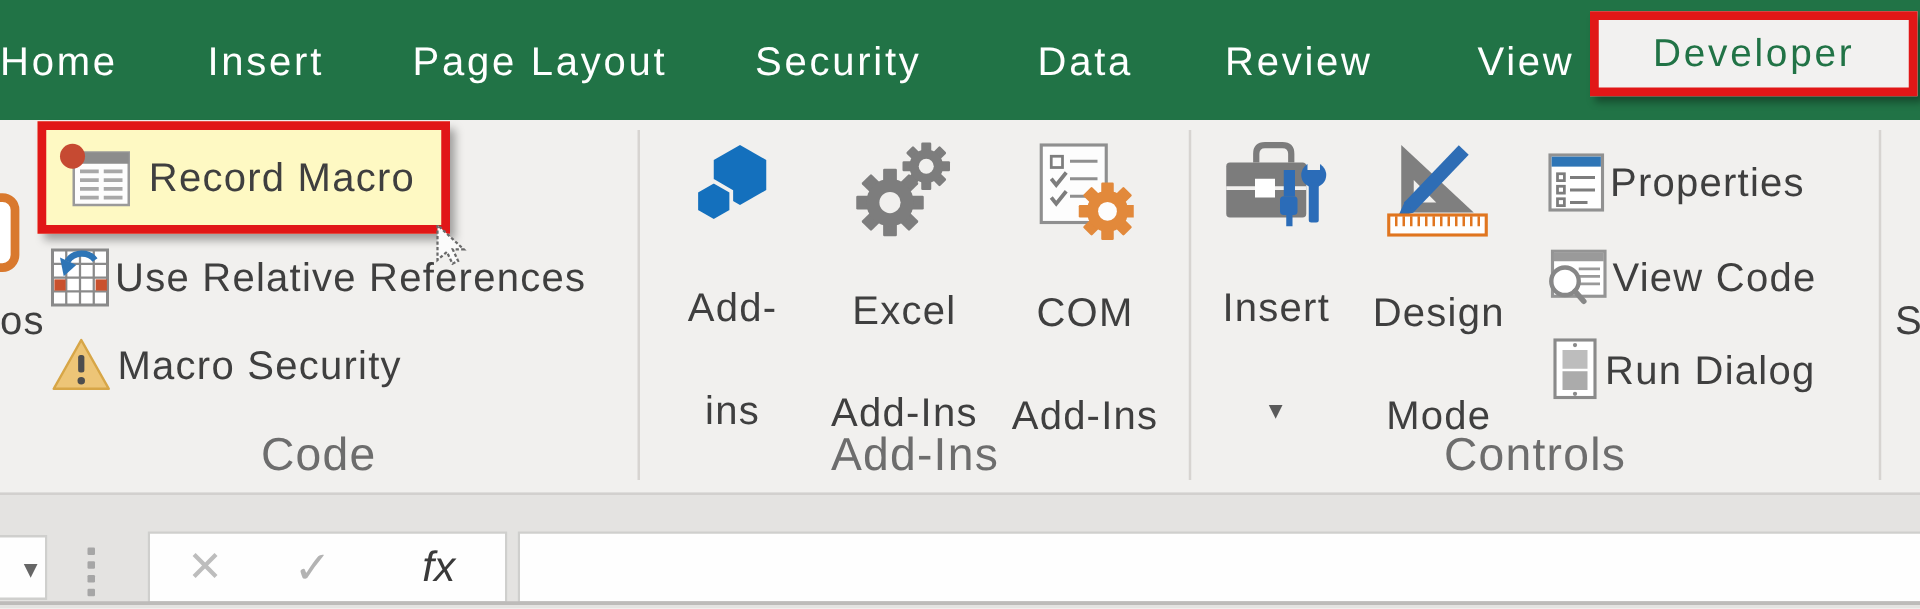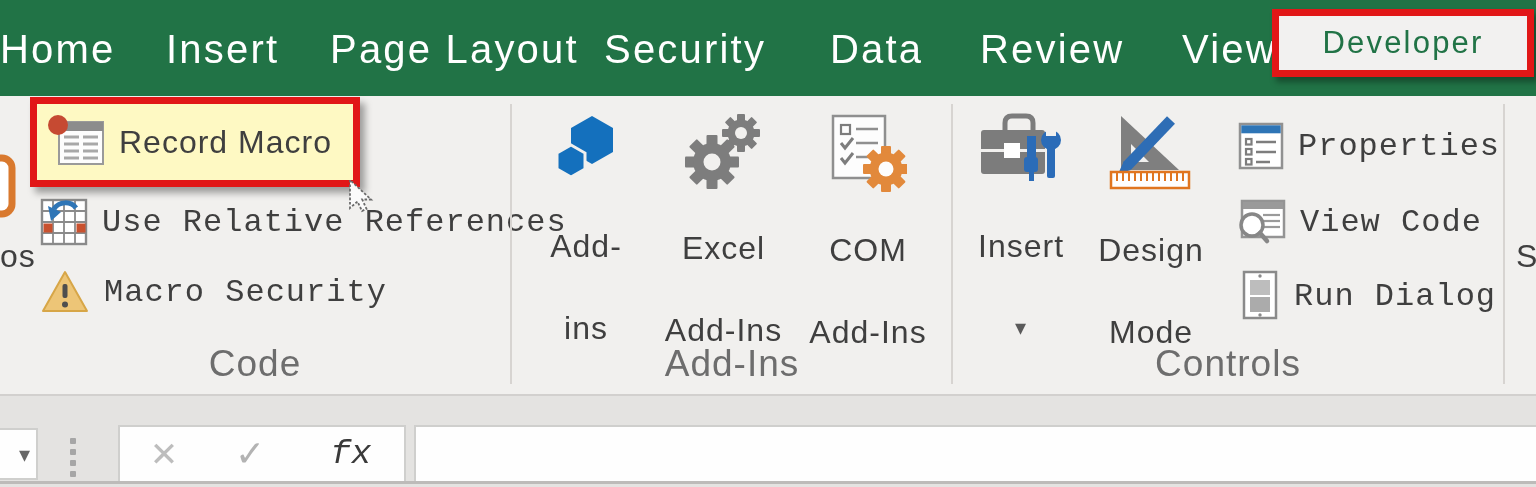--- a/index.html
+++ b/index.html
@@ -3,33 +3,33 @@
 <meta charset="utf-8">
 <style>
   html,body{margin:0;padding:0;background:#fff;}
   .stage{position:relative;width:1536px;height:487px;overflow:hidden;
          background:#f1f0ee;font-family:"Liberation Sans",sans-serif;
          -webkit-font-smoothing:antialiased;}
   .abs{position:absolute;}
   
   .tabbar{position:absolute;left:0;top:0;width:1536px;height:96px;background:#217346;}
   .tab{position:absolute;top:0;height:76px;line-height:98px;color:#ffffff;
-       font-size:40px;letter-spacing:2.2px;white-space:nowrap;cursor:default;}
+       font-size:32px;letter-spacing:2.2px;white-space:nowrap;cursor:default;}
   .tab-active{position:absolute;left:1272px;top:9px;width:262px;height:68px;
        box-sizing:border-box;border:7px solid #e11717;background:#f2f1f0;
        display:flex;align-items:center;justify-content:center;
        color:#217346;font-size:31px;letter-spacing:2.2px;z-index:5;
        box-shadow:4px 5px 6px rgba(0,0,0,0.35);}
   
   .ribbon{position:absolute;left:0;top:96px;width:1536px;height:298px;background:#f1f0ee;}
   .rm-box{position:absolute;left:30px;top:1px;width:330px;height:90px;box-sizing:border-box;
        border:7px solid #e11717;background:#fef9c3;display:flex;align-items:center;
        padding-left:10px;gap:14px;z-index:4;box-shadow:5px 6px 7px rgba(0,0,0,0.35);}
   .rlabel{font-size:32px;letter-spacing:1px;color:#3f3f3f;white-space:nowrap;}
-  .rowbtn{position:absolute;display:flex;align-items:center;gap:14px;height:56px;cursor:default;font-family:Liberation Mono, monospace;}
+  .rowbtn{position:absolute;display:flex;align-items:center;gap:4px;height:56px;cursor:default;}
   .bigbtn{position:absolute;top:16px;height:224px;display:flex;flex-direction:column;
        align-items:center;cursor:default;}
   .bigbtn .iconbox{height:120px;display:flex;align-items:center;justify-content:center;}
   .bigbtn .l1,.bigbtn .l2{height:48px;line-height:48px;font-size:32px;letter-spacing:1px;color:#3f3f3f;margin-top:34px;}
   .grouplabel{position:absolute;top:250px;height:36px;line-height:36px;text-align:center;
        font-size:37px;color:#6d6d6d;letter-spacing:1px;}
   .vsep{position:absolute;top:8px;width:2px;height:280px;background:#d7d4d1;}
   .frag{position:absolute;height:48px;line-height:48px;font-size:32px;color:#3f3f3f;letter-spacing:1px;}
   
   .fbar{position:absolute;left:0;top:394px;width:1536px;height:93px;background:#e4e3e1;
@@ -325,20 +325,20 @@
     <div class="dots">
       <i></i>
         <i></i>
         <i></i>
         <i></i>
     </div>
 
     <div class="whitebox" style="left:118px;top:29px;width:288px;height:58px">
       <span class="fbtn" style="left:22px;width:44px;font-size:34px;color:#bdbdbd">✕</span>
       <span class="fbtn" style="left:108px;width:44px;font-size:36px;color:#b3b3b3">✓</span>
-      <span class="fbtn" style="left:204px;width:54px;font-size:34px;color:#3a3a3a;font-style:italic;font-family:Liberation Mono, monospace">fx</span>
+      <span class="fbtn" style="left:204px;width:54px;font-size:34px;color:#3a3a3a;font-style:italic;font-family:Liberation Sans, sans-serif">fx</span>
     </div>
 
     <div class="whitebox" style="left:414px;top:29px;width:1130px;height:58px;line-height:54px;padding-left:10px;font-size:30px;color:#3a3a3a"></div>
   </div>
   <div class="bottomline"></div>
 
 </div>
 
 </body></html>

